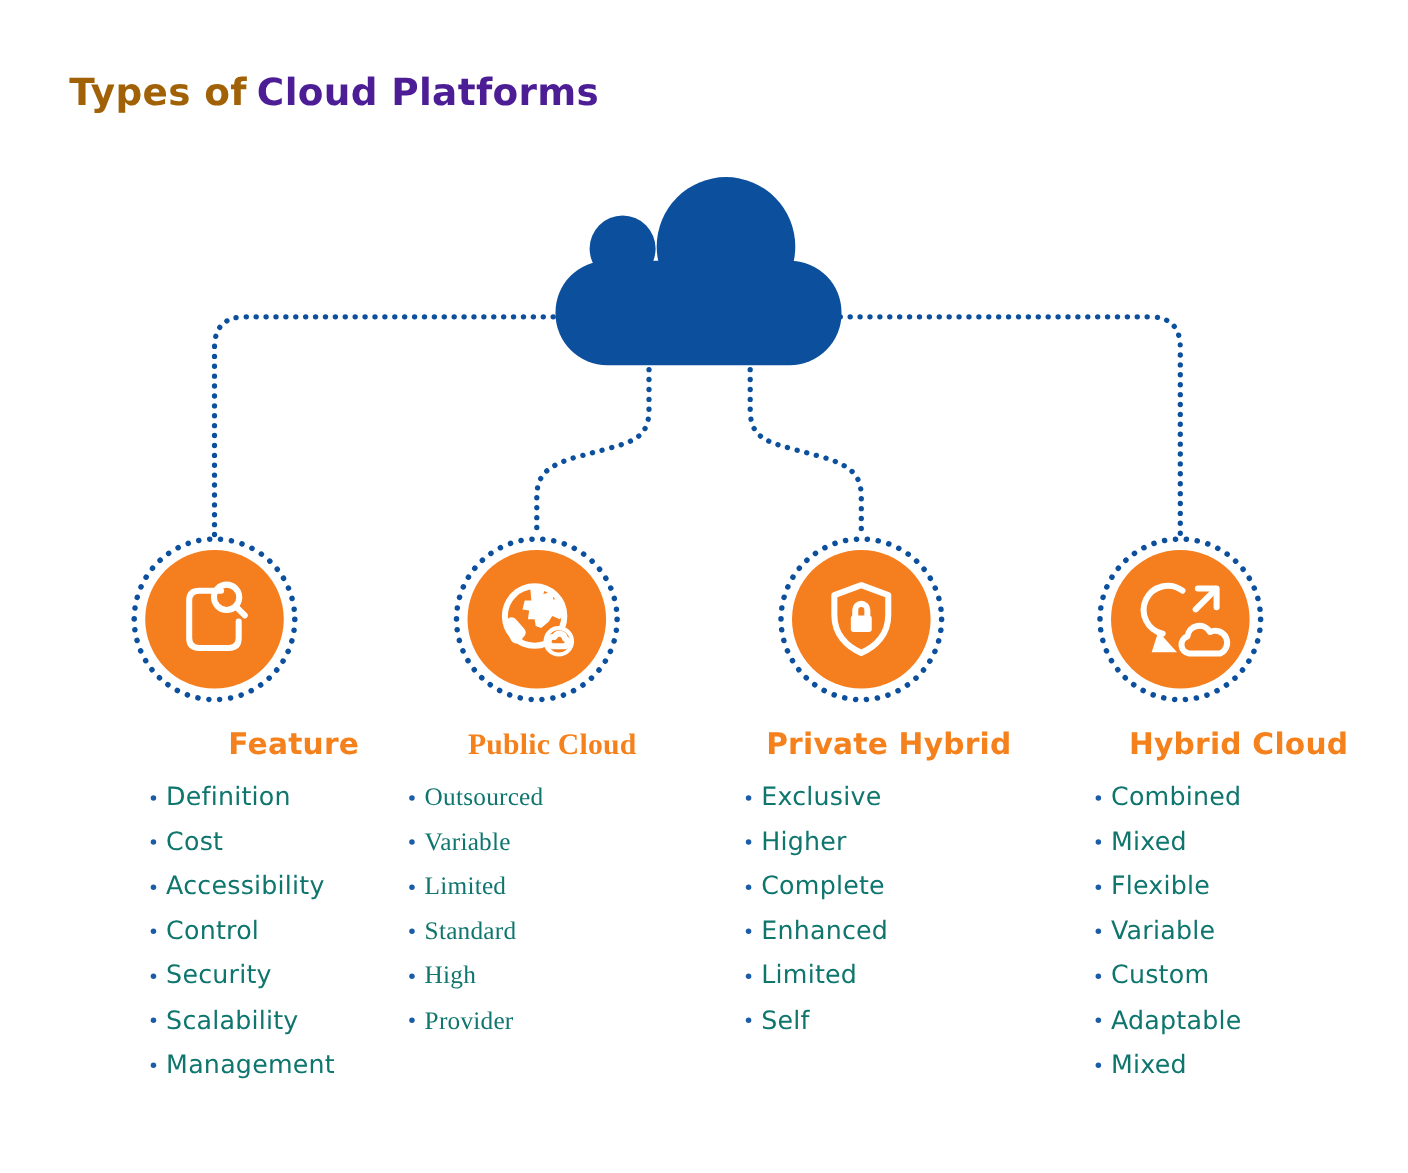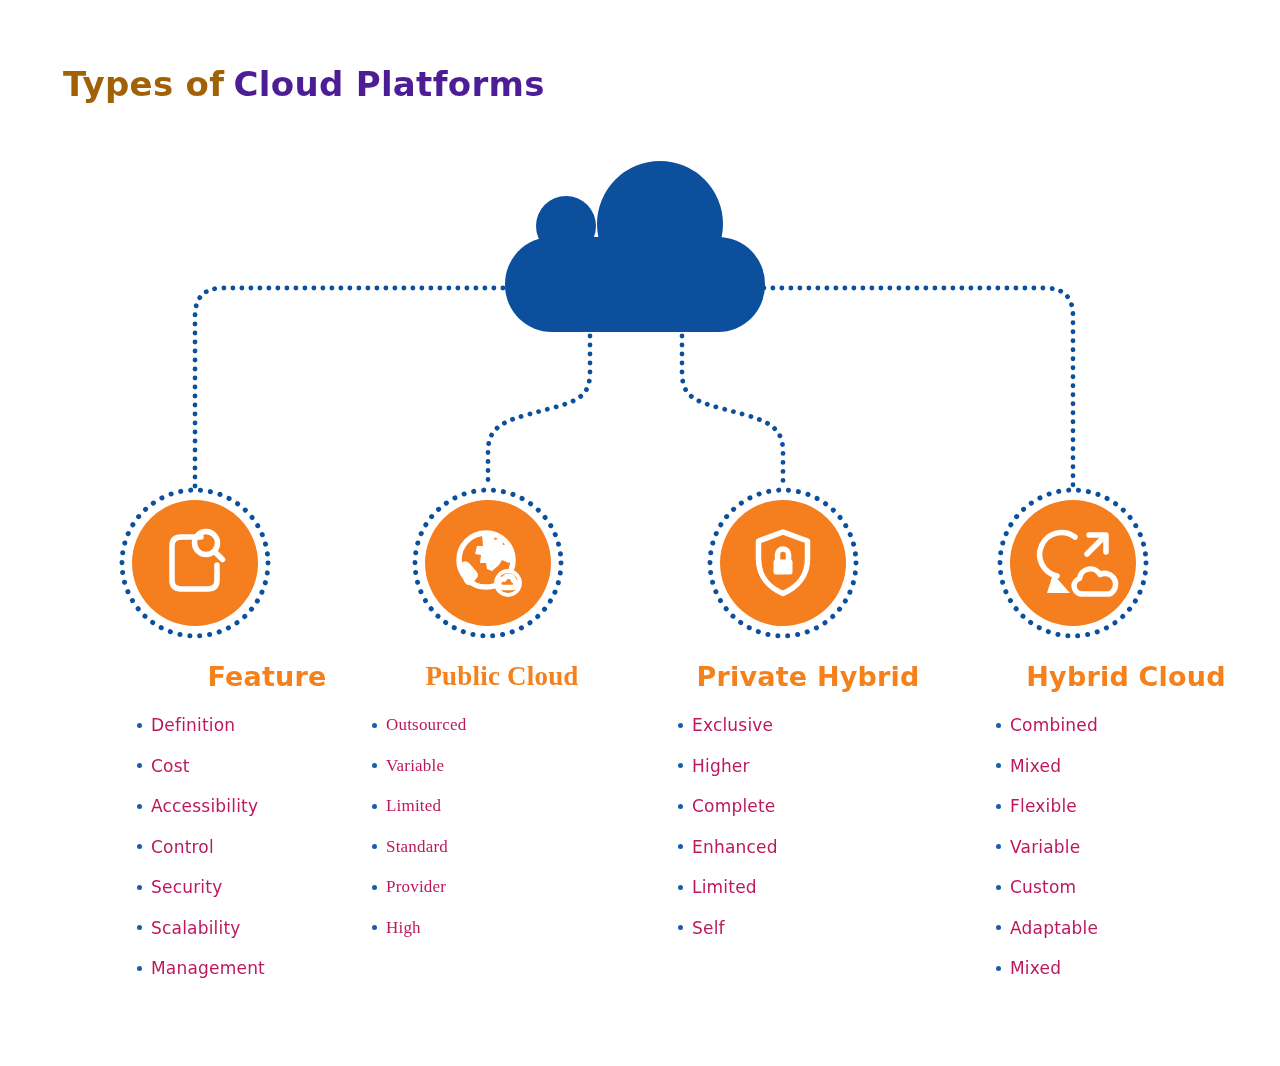--- a/index.html
+++ b/index.html
@@ -28,21 +28,21 @@
   .ic-fill{fill:#ffffff;stroke:none;}
   
   .col{position:absolute;top:661px;width:260px;text-align:center;}
   .col h2{
     margin:0;font-size:27px;font-weight:bold;color:#F5811C;
     letter-spacing:.2px;white-space:nowrap;
   }
   .col ul{list-style:none;margin:13px 0 0 0;padding:0;}
   .col li{
     display:flex;align-items:center;
-    height:40.5px;font-size:17px;color:#be185d;
+    height:40.5px;font-size:23px;color:#0f766e;
     letter-spacing:.2px;white-space:nowrap;
   }
   .col li::before{
     content:"";width:5px;height:5px;border-radius:50%;
     background:#1A5CA8;margin-right:9px;flex:0 0 auto;
   }
   .c1{left:137px;} .c2{left:372px;font-family:Liberation Serif, serif;} .c3{left:678px;} .c4{left:972px;margin-left:24px;}
 </style>
 </head>
 <body>
@@ -125,22 +125,22 @@
     </ul>
   </div>
 
   <div class="col c2">
     <h2>Public Cloud</h2>
     <ul>
       <li>Outsourced</li>
       <li>Variable</li>
       <li>Limited</li>
       <li>Standard</li>
+      <li>High</li>
       <li>Provider</li>
-      <li>High</li>
     </ul>
   </div>
 
   <div class="col c3">
     <h2>Private Hybrid</h2>
     <ul>
       <li>Exclusive</li>
       <li>Higher</li>
       <li>Complete</li>
       <li>Enhanced</li>

